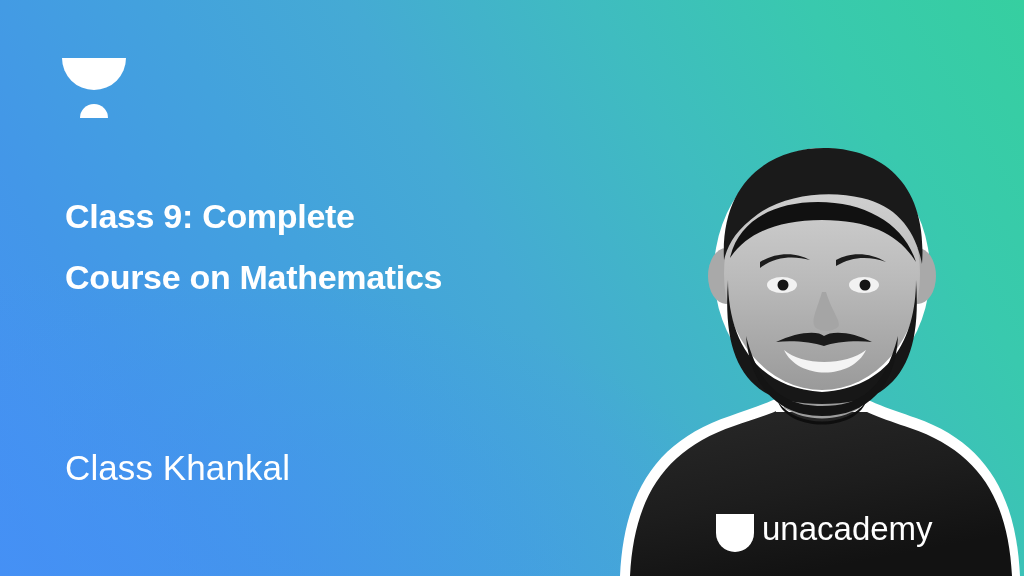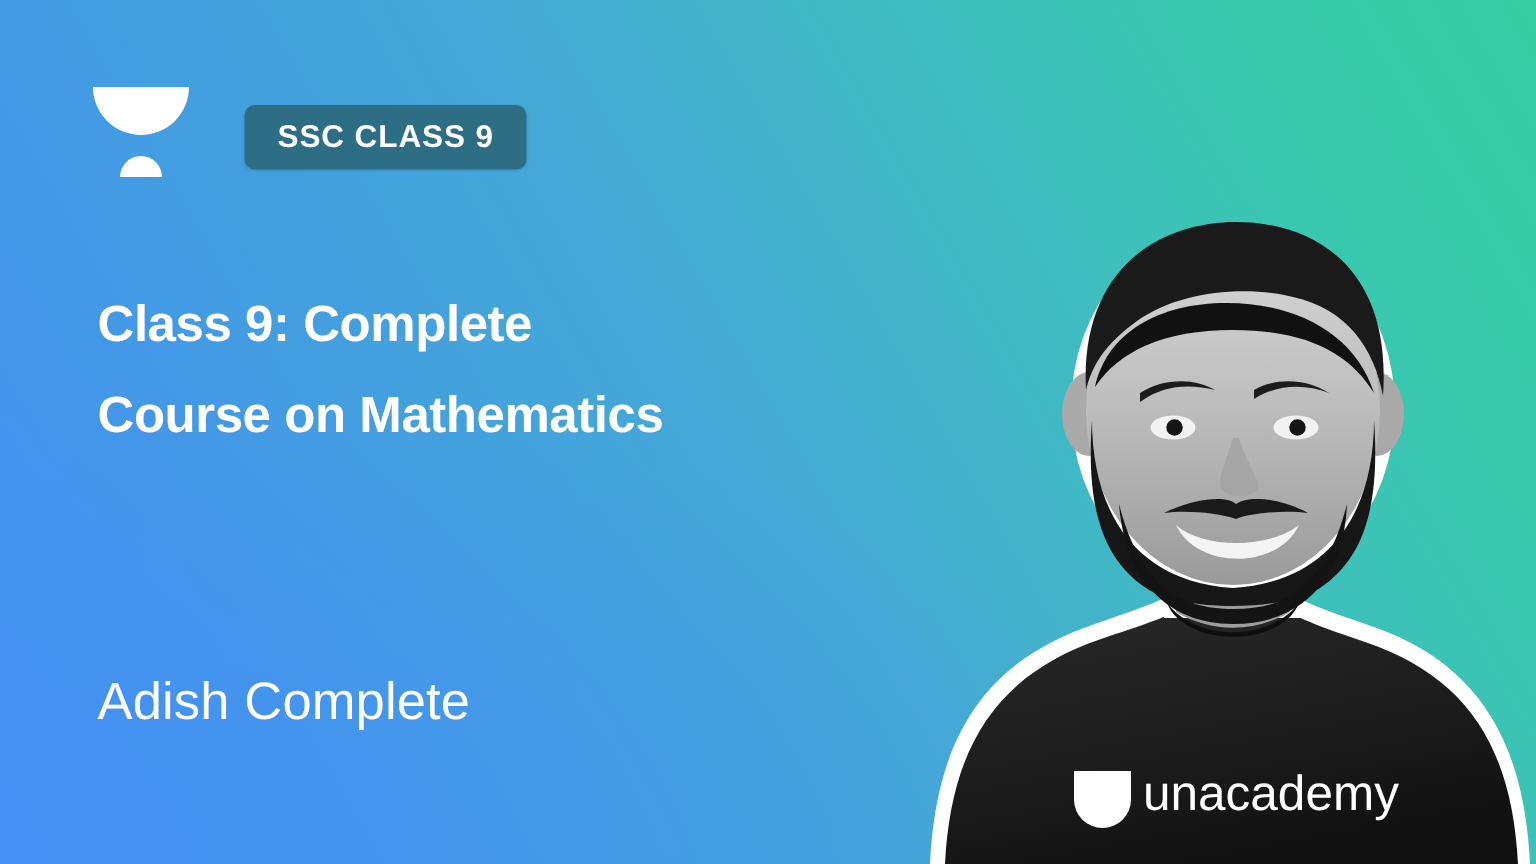--- a/index.html
+++ b/index.html
@@ -80,28 +80,27 @@
 <div class="canvas">
 
   <div class="bg"></div>
   <div class="bg-tint"></div>
 
   <div class="brand-logo">
     <div class="bowl"></div>
     <div class="stem"></div>
   </div>
 
-  <div class="badge">SSC CLASS 9</div>
 
   <div class="title">
     <span class="line">Class 9: Complete</span>
     <span class="line">Course on Mathematics</span>
   </div>
 
-  <div class="instructor">Adish Complete</div>
+  <div class="instructor">Class Khankal</div>
 
   <div class="person">
     <svg viewBox="0 0 444 436" xmlns="http://www.w3.org/2000/svg" aria-hidden="true">
       <defs>
         <linearGradient id="skin" x1="0" y1="0" x2="0" y2="1">
           <stop offset="0%" stop-color="#d8d8d8"></stop>
           <stop offset="55%" stop-color="#b9b9b9"></stop>
           <stop offset="100%" stop-color="#9a9a9a"></stop>
         </linearGradient>
         <linearGradient id="shirt" x1="0" y1="0" x2="0.4" y2="1">

